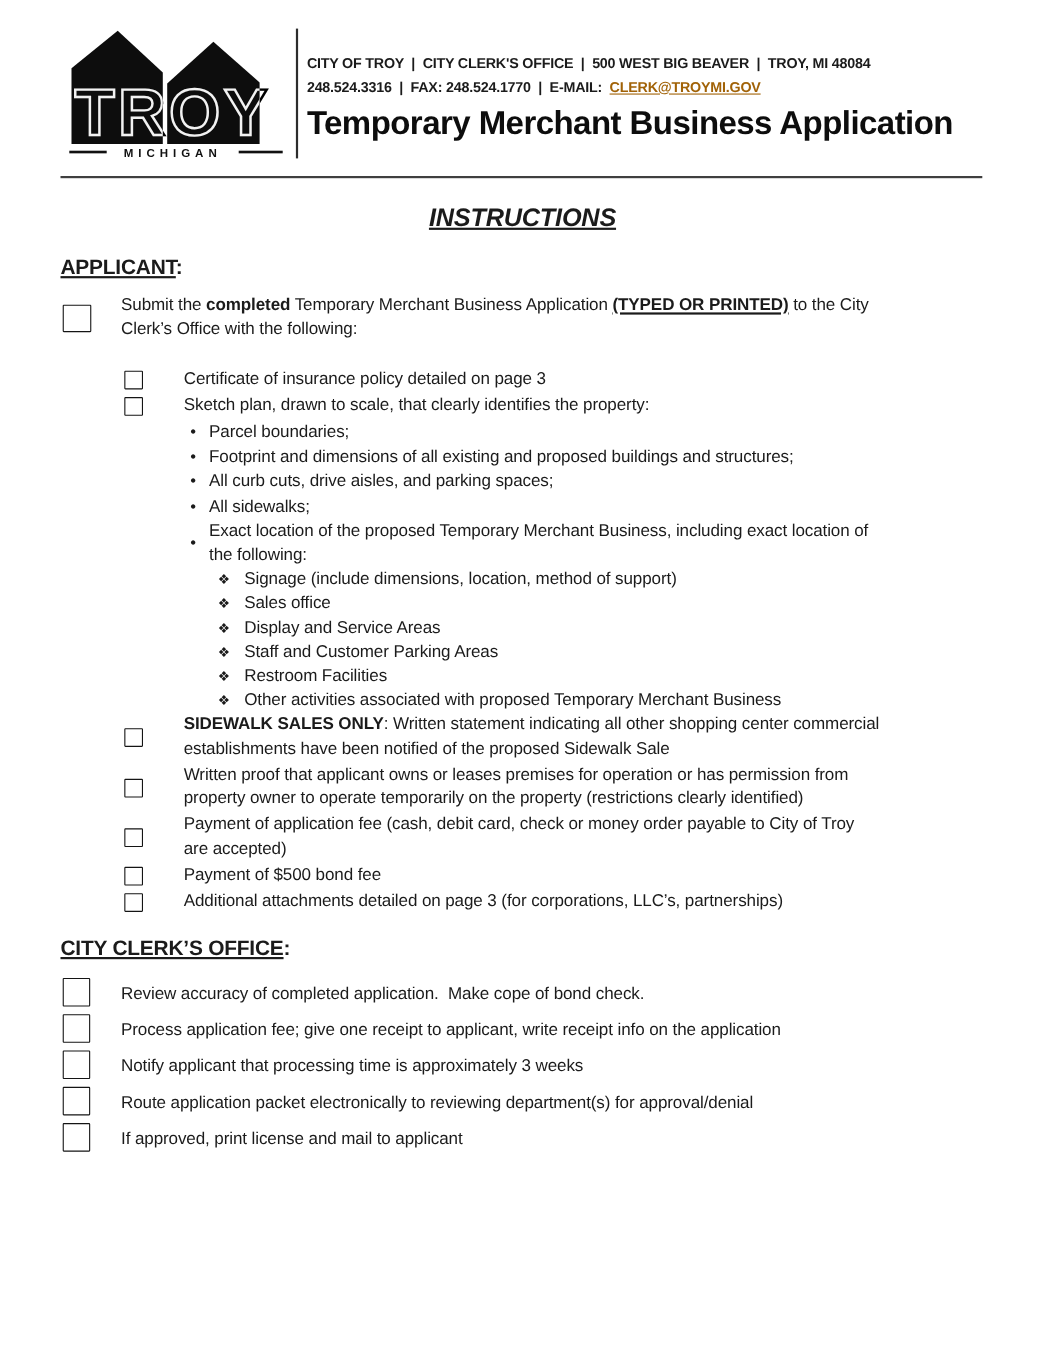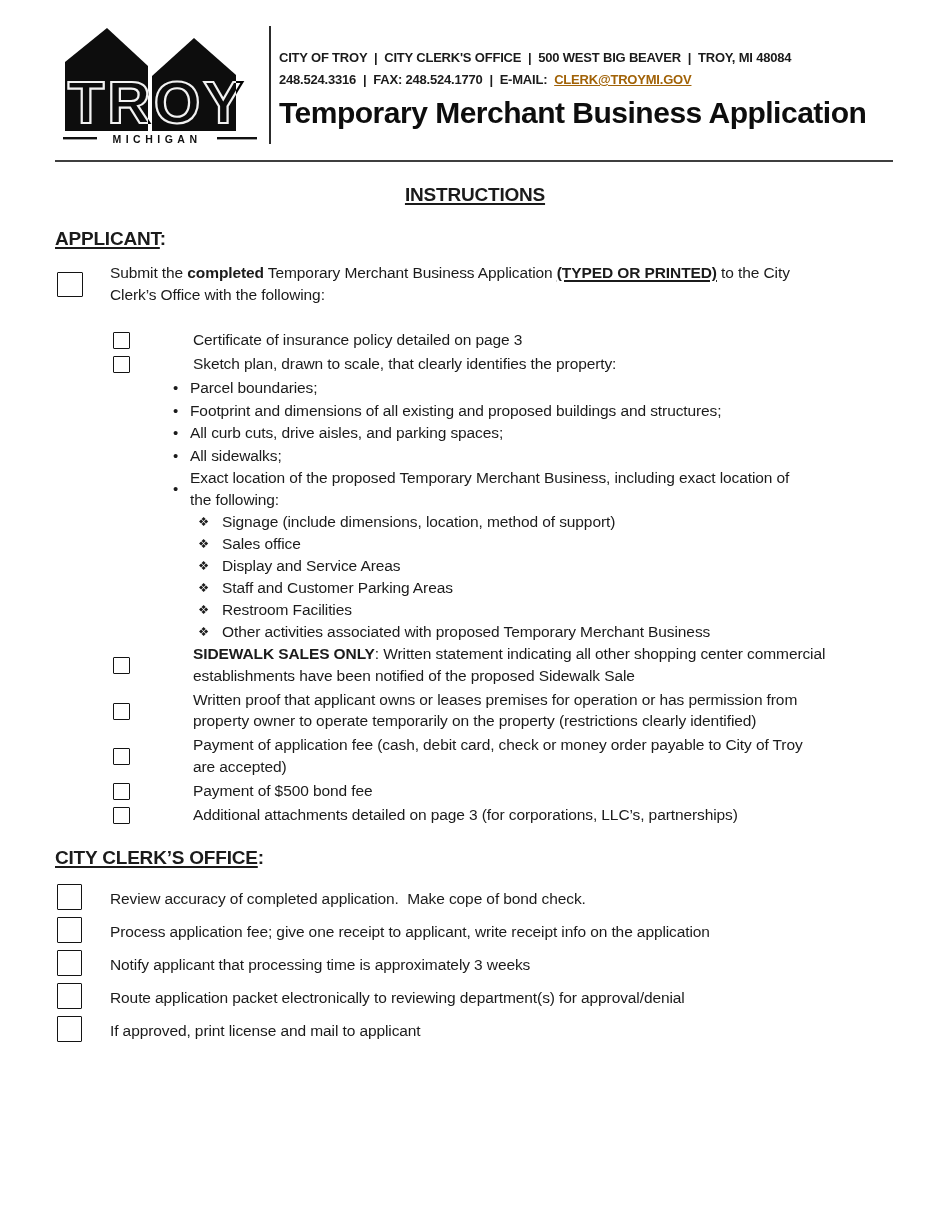--- a/index.html
+++ b/index.html
@@ -38,21 +38,21 @@
     margin-top:8px;
     font-size:30px; line-height:34px; font-weight:bold;
     letter-spacing:-0.5px; color:#0d0d0d;
     white-space:nowrap;
   }
 
   
   .page-heading {
     text-align:center;
     margin-top:22px;
-    font-size:19px; font-weight:bold; letter-spacing:-0.2px;
+    font-size:23px; font-weight:bold; letter-spacing:-0.2px;font-style:italic;
   }
   .hu { text-decoration:underline; text-underline-offset:2px; text-decoration-thickness:1.5px; }
   h2.section-heading {
     margin:22px 0 12px 55px;
     font-size:19px; font-weight:bold; letter-spacing:-0.2px;
   }
   h2.clerk-heading { margin-bottom:15px; }
 
   
   .content { padding:0 57px 0 55px; }
@@ -63,21 +63,21 @@
   .gut { flex:0 0 auto; display:flex; }
 
   .cb { background:#fff; border:1.8px solid #141414; border-radius:1px; display:block; cursor:pointer; }
   .cb-lg { width:26px; height:25px; }
   .cb-sm { width:17px; height:17px; border-width:1.6px; }
 
   .row-lg .gut { width:55px; }
   .row-lg .cb { margin-left:2px; margin-top:1px; }
   .row-lg { margin-bottom:24px; }
 
-  .row-sm { padding-left:58px; margin-bottom:2.5px;gap:26px; }
+  .row-sm { padding-left:58px; margin-bottom:2.5px; }
   .row-sm .gut { width:54px; }
   .row-sm .cb { margin-top:2px; }
 
   .row-bullet { padding-left:118px; margin-bottom:1px; }
   .row-bullet .gut { width:17px; }
   .bullet-marker { font-size:15px; line-height:21.5px; }
 
   .row-diamond { padding-left:143px; margin-bottom:0.5px; }
   .row-diamond .gut { width:24px; }
   .diamond-marker { font-size:12.5px; line-height:21.5px; font-family:"DejaVu Sans",sans-serif; }

